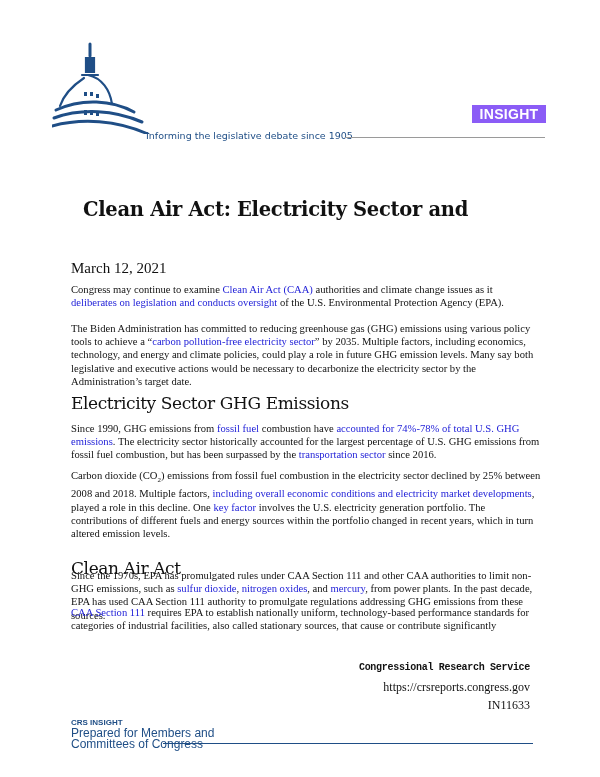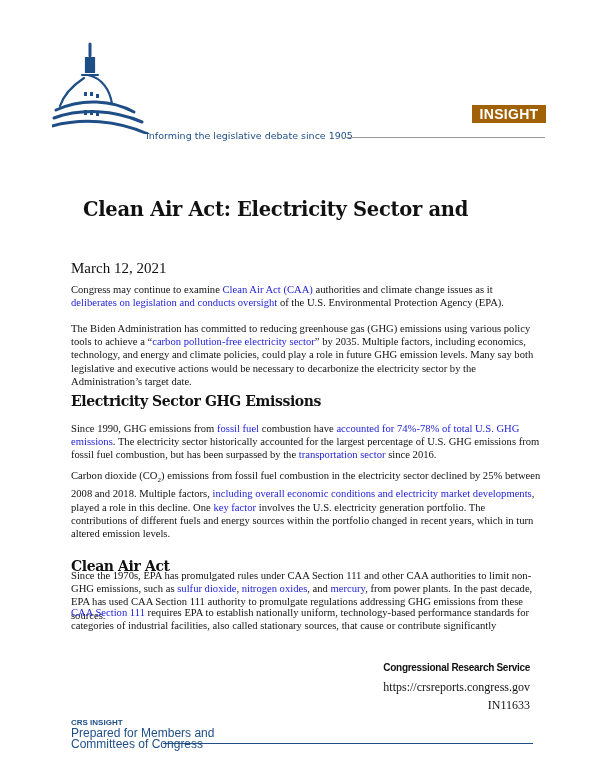--- a/index.html
+++ b/index.html
@@ -1,28 +1,28 @@
 <!DOCTYPE html>
 <html><head>
 <meta charset="utf-8">
 <style>
   html, body { margin:0; padding:0; background:#ffffff; }
   body { width:600px; height:777px; position:relative; overflow:hidden; font-family:"Liberation Serif", serif; color:#111; }
   .logo { position:absolute; left:52px; top:42px; width:100px; height:92px; }
   .brand { position:absolute; left:146px; top:93px; font-family:"Liberation Sans", sans-serif; font-style:italic; font-weight:bold; color:#1f4e86; font-size:20px; line-height:18px; letter-spacing:-0.3px; }
   .tagline { position:absolute; left:146px; top:130px; font-family:"DejaVu Sans", sans-serif; font-size:9.5px; color:#1f4e86; white-space:nowrap; }
   .tagline-rule { position:absolute; left:345px; top:137px; width:200px; height:0; border-top:1px solid #9a9a9a; }
-  .insight-badge { position:absolute; left:472px; top:105px; width:74px; height:18px; background:#a16207; color:#fff; font-family:"Liberation Sans", sans-serif; font-weight:bold; font-size:14px; line-height:18px; text-align:center; letter-spacing:0.3px; }
+  .insight-badge { position:absolute; left:472px; top:105px; width:74px; height:18px; background:#8b5cf6; color:#fff; font-family:"Liberation Sans", sans-serif; font-weight:bold; font-size:14px; line-height:18px; text-align:center; letter-spacing:0.3px; }
   .title { position:absolute; left:71px; top:183px; width:480px; font-family:"DejaVu Serif", serif; font-weight:bold; font-size:19.5px; line-height:29px; margin:12px; letter-spacing:-0.3px; }
   .date { position:absolute; left:71px; top:260px; font-size:15px; }
   .body { position:absolute; left:71px; width:470px; font-size:10.6px; line-height:13.2px; margin:0; }
-  .h2 { position:absolute; left:71px; font-family:"DejaVu Serif", serif; font-weight:bold; font-size:14px; margin:0; letter-spacing:-0.4px; }
+  .h2 { position:absolute; left:71px; font-family:"DejaVu Serif", serif; font-weight:normal; font-size:17px; margin:0; letter-spacing:-0.4px; }
   a.lnk { color:#2222d8; text-decoration:none; }
   .footer-right { position:absolute; right:70px; text-align:right; font-size:12px; }
-  .footer-org { top:662px; font-family:Liberation Sans, sans-serif; font-weight:bold; font-size:10px; letter-spacing:-0.3px; }
+  .footer-org { top:662px; font-family:Liberation Mono, monospace; font-weight:bold; font-size:10px; letter-spacing:-0.3px; }
   .footer-url { top:680px; }
   .footer-id { top:698px;text-align:center; }
   .crs-insight { position:absolute; left:71px; top:718px; font-family:"Liberation Sans", sans-serif; font-weight:bold; font-size:8px; color:#1f4e86; }
   .prepared { position:absolute; left:71px; top:728px; font-family:"Liberation Sans", sans-serif; font-size:12px; line-height:11px; color:#1f4e86; }
   .footer-rule { position:absolute; left:163px; top:743px; width:370px; height:0; border-top:1px solid #1f4e86; }
 </style>
 </head>
 <body>
 
 <svg class="logo" viewBox="0 0 100 92">

